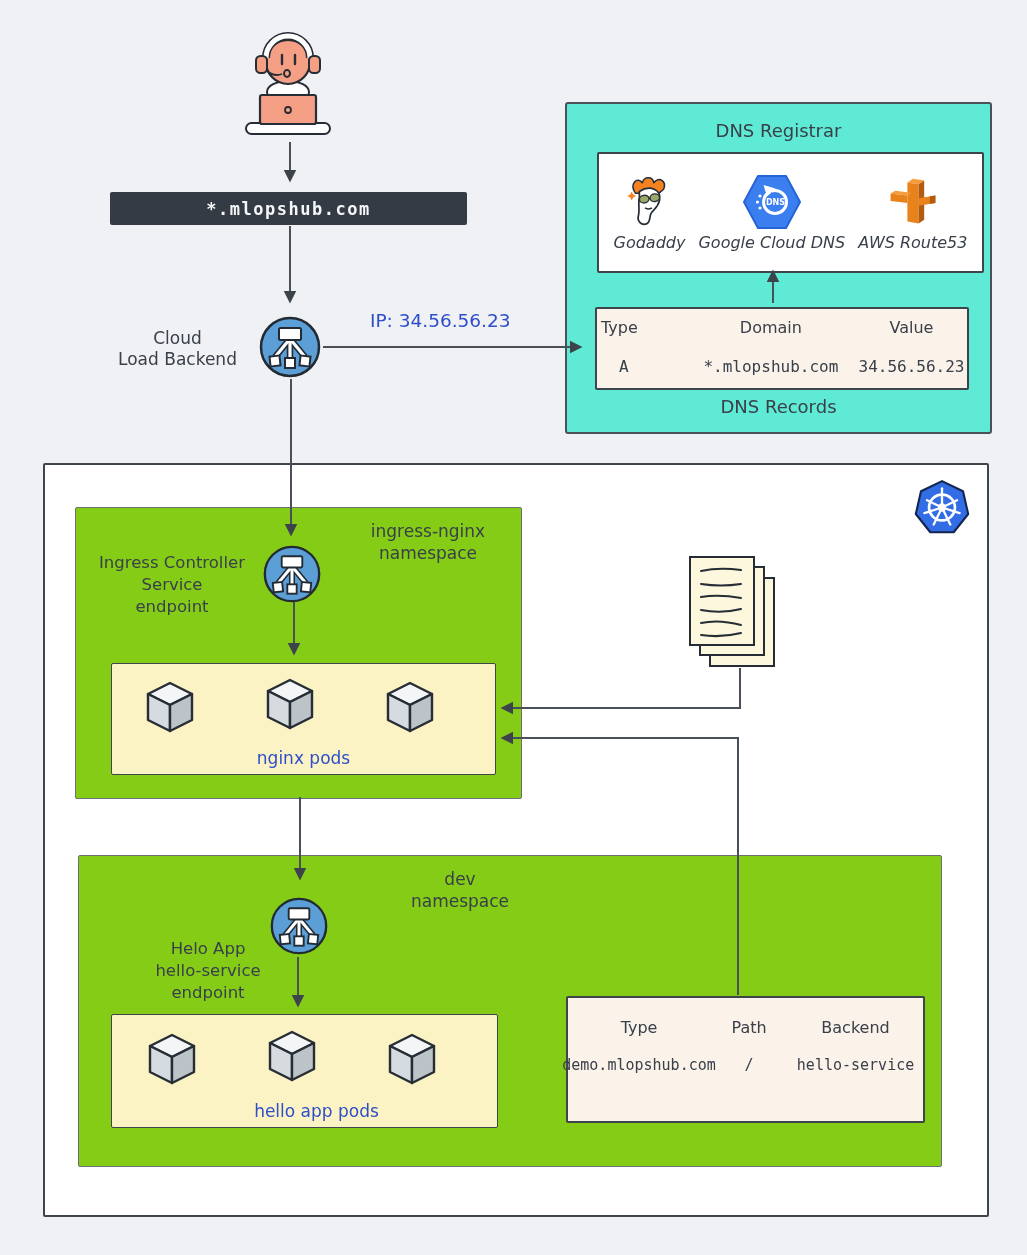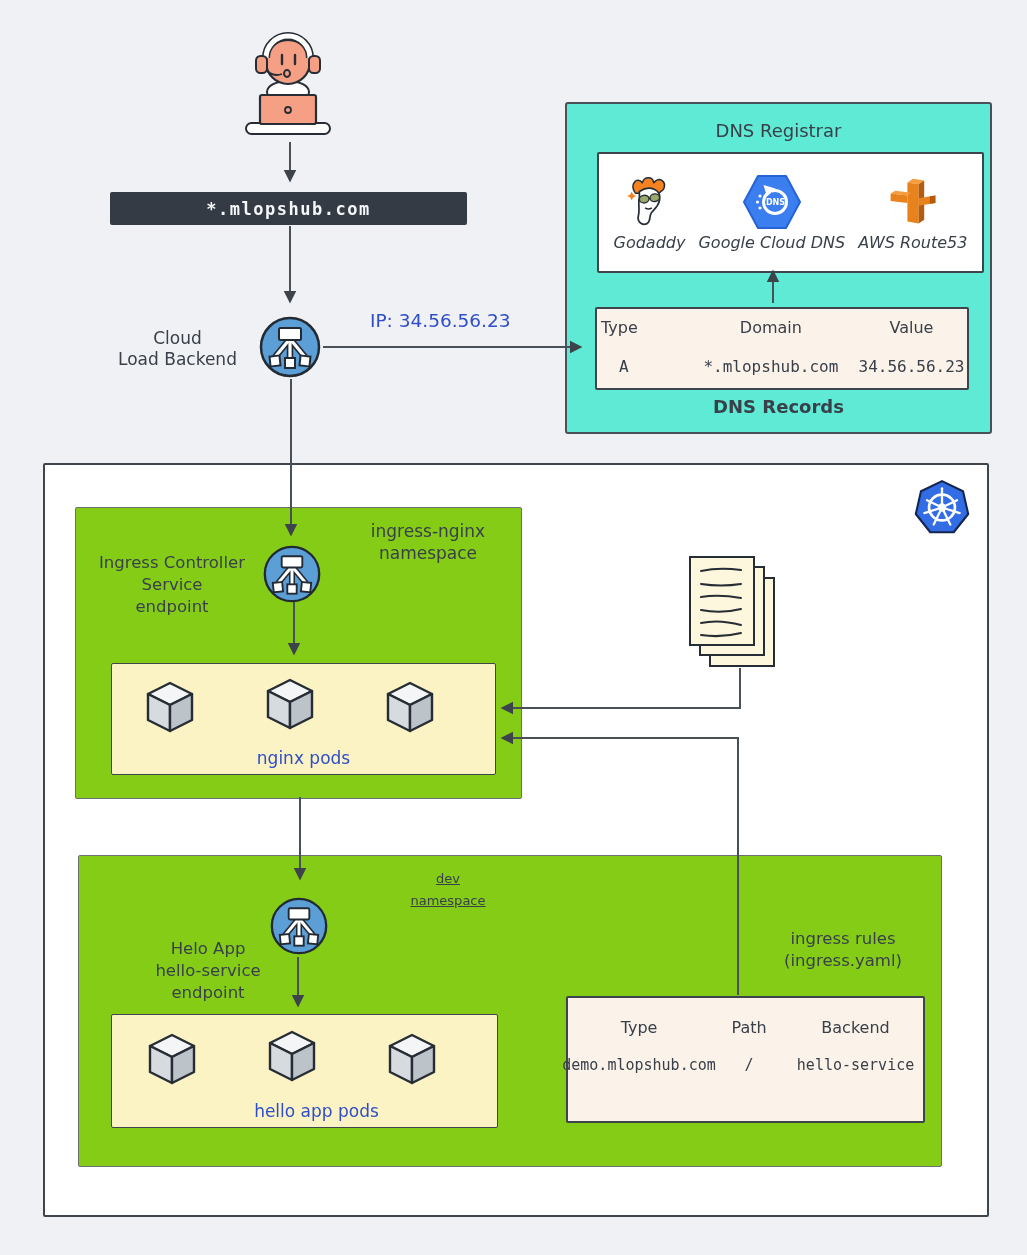--- a/index.html
+++ b/index.html
@@ -127,21 +127,21 @@
       <div class="tbl" style="grid-template-columns:24% 46% 30%;grid-template-rows:36px 1fr;">
         <div class="cell left hw" style="padding-left:4px;">Type</div>
         <div class="cell hw">Domain</div>
         <div class="cell hw">Value</div>
         <div class="cell left mono" style="padding-left:22px;">A</div>
         <div class="cell mono">*.mlopshub.com</div>
         <div class="cell mono">34.56.56.23</div>
       </div>
     </div>
 
-    <div class="abs hw center" style="left:0;right:0;top:292px;font-size:18px;font-weight:bold;">DNS Records</div>
+    <div class="abs hw center" style="left:0;right:0;top:292px;font-size:18px;">DNS Records</div>
   </div>
 
   <div class="abs cluster" style="left:43px;top:463px;width:942px;height:750px;"></div>
 
   <svg class="abs" style="left:913px;top:479px;" width="58" height="58" viewBox="0 0 56 56">
     <polygon points="28,2 48.3,11.8 53.3,33.8 39.3,51.4 16.7,51.4 2.7,33.8 7.7,11.8" fill="#326de6" stroke="#13264f" stroke-width="2" stroke-linejoin="round"></polygon>
     <circle cx="28" cy="27.5" r="12.5" fill="none" stroke="#ffffff" stroke-width="2.6"></circle>
     <g stroke="#ffffff" stroke-width="2.2" stroke-linecap="round">
       <line x1="28" y1="27.5" x2="28" y2="9"></line>
       <line x1="28" y1="27.5" x2="42.5" y2="20.5"></line>
@@ -209,21 +209,21 @@
       <path d="M15,15 q18,-4 40,-1"></path>
       <path d="M15,28 q20,3 40,0"></path>
       <path d="M15,41 q18,-3 40,1"></path>
       <path d="M15,54 q20,4 40,-1"></path>
       <path d="M15,67 q18,-4 40,2"></path>
       <path d="M15,79 q20,3 40,-2"></path>
     </g>
   </svg>
 
   <div class="abs nsbox dots" style="left:78px;top:855px;width:862px;height:310px;">
-    <div class="abs hw center lh" style="left:284px;top:12px;width:170px;font-size:13px;text-decoration:underline;">
+    <div class="abs hw center lh" style="left:296px;top:12px;width:170px;font-size:17px;">
       <div>dev</div>
       <div>namespace</div>
     </div>
     <div class="abs hw center lh" style="left:39px;top:34px;width:180px;margin-top:48px;">
       <div>Helo App</div>
       <div>hello-service</div>
       <div>endpoint</div>
     </div>
     <svg class="abs" style="left:190px;top:40px;" width="60" height="60" viewBox="0 0 64 64">
       <circle cx="32" cy="32" r="29" fill="#5b9fd6" stroke="#222a33" stroke-width="2.5"></circle>
@@ -254,24 +254,20 @@
         <polygon points="52,16 52,42 30,53 30,27" fill="#bcc3c9" stroke="#262d35" stroke-width="2.4" stroke-linejoin="round"></polygon>
       </svg>
       <svg class="abs" style="left:270px;top:15px;" width="62" height="60" viewBox="0 0 62 60">
         <polygon points="8,16 30,5 52,16 30,27" fill="#f3f5f7" stroke="#262d35" stroke-width="2.4" stroke-linejoin="round"></polygon>
         <polygon points="8,16 8,42 30,53 30,27" fill="#d6dbdf" stroke="#262d35" stroke-width="2.4" stroke-linejoin="round"></polygon>
         <polygon points="52,16 52,42 30,53 30,27" fill="#bcc3c9" stroke="#262d35" stroke-width="2.4" stroke-linejoin="round"></polygon>
       </svg>
       <div class="abs hw bluetext center" style="left:0;right:0;bottom:6px;font-size:17px;margin-left:24px;">hello app pods</div>
     </div>
 
-    <div class="abs hw center lh" style="left:679px;top:72px;width:170px;">
-      <div>ingress rules</div>
-      <div>(ingress.yaml)</div>
-    </div>
 
     <div class="abs creamtable dots" style="left:487px;top:140px;width:355px;height:123px;">
       <div class="tbl" style="grid-template-columns:40% 22% 38%;grid-template-rows:58px 1fr;">
         <div class="cell hw">Type</div>
         <div class="cell hw">Path</div>
         <div class="cell hw">Backend</div>
         <div class="cell mono" style="font-size:15px;align-items:flex-start;">demo.mlopshub.com</div>
         <div class="cell mono" style="font-size:15px;align-items:flex-start;">/</div>
         <div class="cell mono" style="font-size:15px;align-items:flex-start;">hello-service</div>
       </div>

